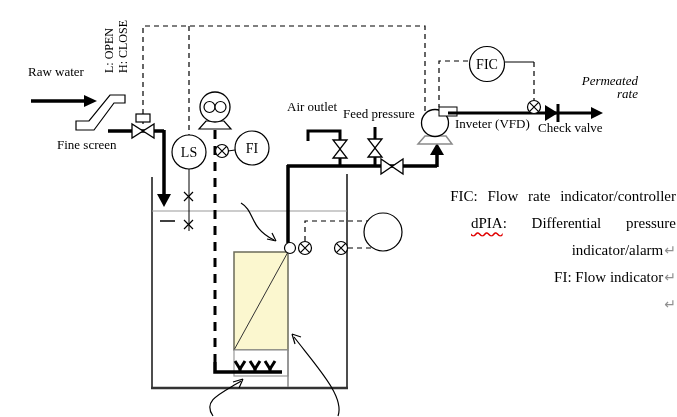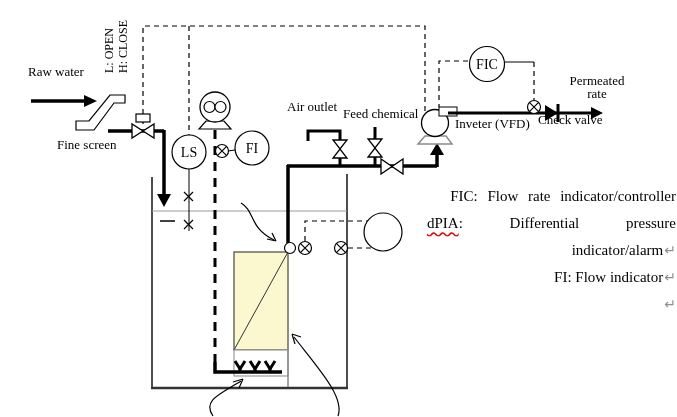--- a/index.html
+++ b/index.html
@@ -1,28 +1,28 @@
 <!DOCTYPE html>
 <html><head>
 <meta charset="utf-8">
 <style>
   html,body{margin:0;padding:0;background:#fff;}
   #canvas{position:relative;width:677px;height:417px;background:#fff;overflow:hidden;
           font-family:"Liberation Serif",serif;}
   #diagram-svg{position:absolute;left:0;top:0;}
   .lbl{position:absolute;font:13px "Liberation Serif",serif;color:#000;white-space:nowrap;text-align:right;}
-  .lbl2{text-align:center;line-height:13px;}
+  .lbl2{text-align:right;line-height:13px;font-style:italic;}
   .rot{position:absolute;left:84px;top:27px;width:64px;height:28px;
        transform:rotate(-90deg);transform-origin:center;
        font:12px "Liberation Serif",serif;line-height:14px;white-space:nowrap;}
   .legend{position:absolute;left:427px;top:183px;width:249px;
           font:15px "Liberation Serif",serif;line-height:27px;color:#000;text-align:right;}
   .lg-line{white-space:nowrap;}
   .ws{word-spacing:6px;}
-  .flexjust{display:flex;justify-content:space-between;white-space:nowrap;}
+  .flexjust{display:flex;justify-content:space-between;white-space:nowrap;margin-left:44px;}
   .wavy{text-decoration:underline;text-decoration-style:wavy;text-decoration-color:#e00000;
         text-decoration-skip-ink:none;text-underline-offset:3px;}
   .mark{color:#909090;font-size:14px;padding-left:1px;}
   svg text{font-family:"Liberation Serif",serif;}
 </style>
 </head>
 <body>
 
 <div id="canvas">
 
@@ -183,23 +183,23 @@
 
   <div class="lbl" style="left:28px;top:64px">Raw water</div>
   <div class="lbl" style="left:57px;top:137px">Fine screen</div>
 
   <div class="rot">
     <div>L: OPEN</div>
     <div>H: CLOSE</div>
   </div>
 
   <div class="lbl" style="left:287px;top:99px">Air outlet</div>
-  <div class="lbl" style="left:343px;top:106px">Feed chemical</div>
+  <div class="lbl" style="left:343px;top:106px">Feed pressure</div>
   <div class="lbl" style="left:455px;top:116px">Inveter (VFD)</div>
-  <div class="lbl" style="left:538px;top:112px">Check valve</div>
+  <div class="lbl" style="left:538px;top:120px">Check valve</div>
 
   <div class="lbl lbl2" style="left:556px;top:74px;width:82px">
     <div>Permeated</div>
     <div>rate</div>
   </div>
 
   <div class="legend">
     <div class="lg-line ws">FIC: Flow rate indicator/controller</div>
     <div class="lg-line flexjust">
       <span><span class="wavy">dPIA</span><span>:</span></span>

